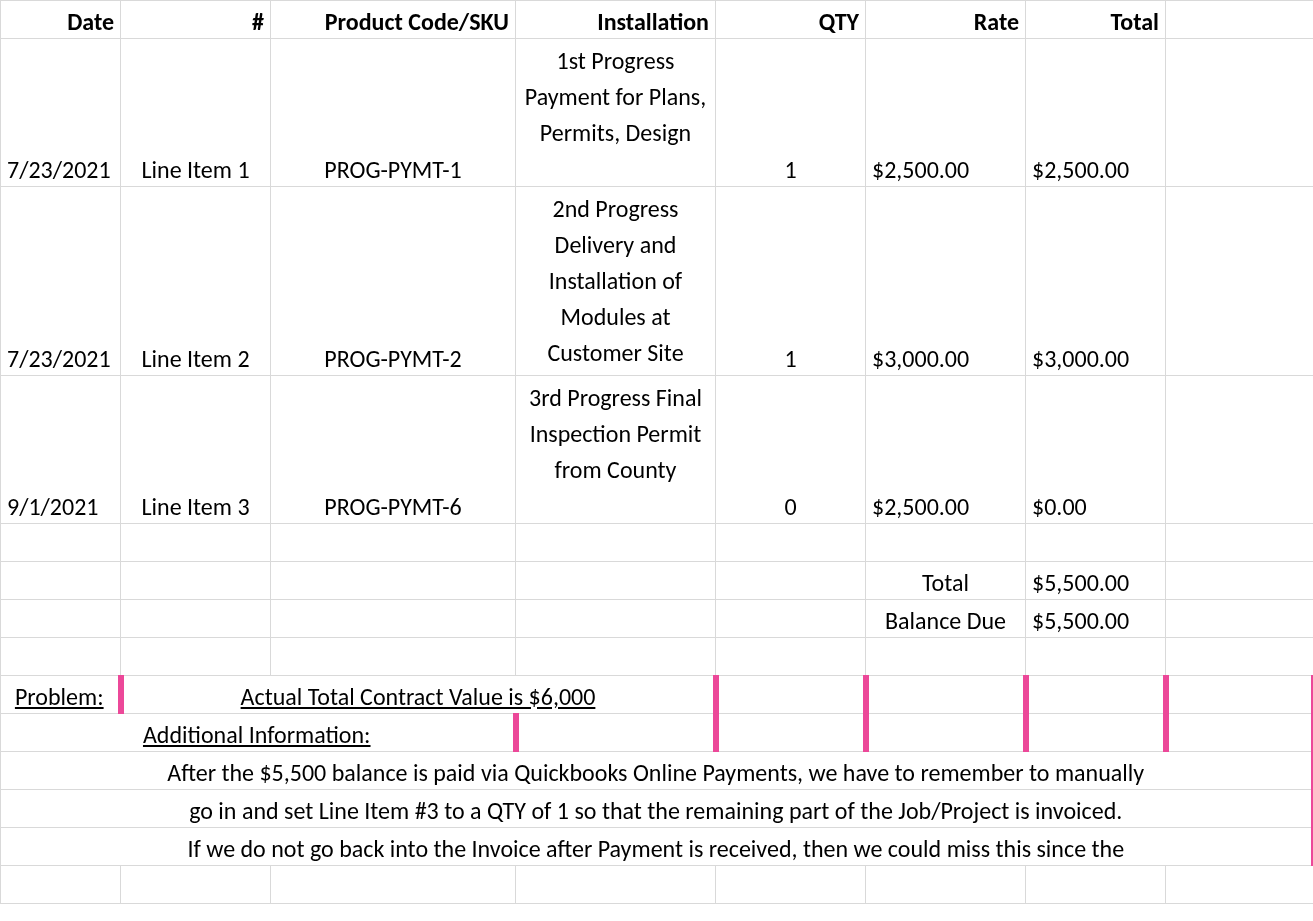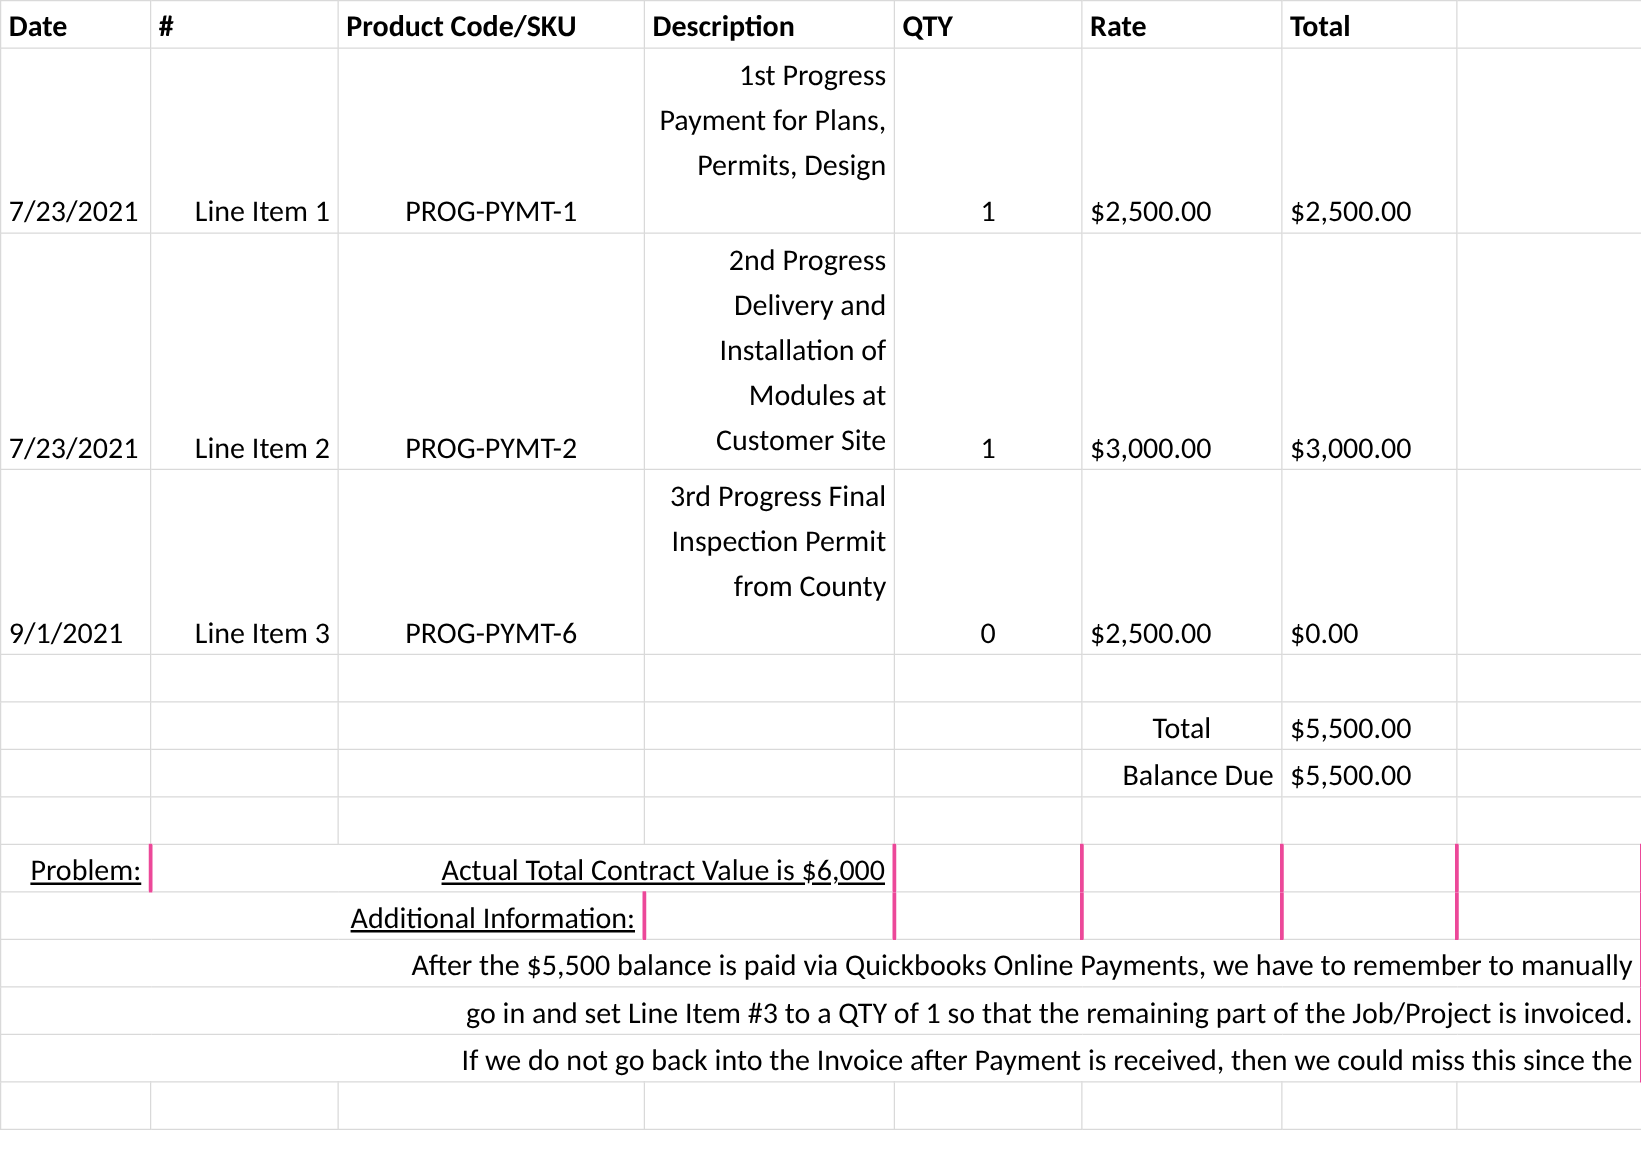--- a/index.html
+++ b/index.html
@@ -19,40 +19,40 @@
     }
     td, th {
       border: 1px solid #d9d9d9;
       padding: 2px 6px;
       vertical-align: bottom;
       height: 38px;
       overflow: hidden;
     }
     th {
       font-weight: bold;
-      text-align: left;
+      text-align: right;
       background: #fff;
     }
     .col-date { width: 120px; }
     .col-num { width: 150px; }
     .col-sku { width: 245px; }
     .col-desc { width: 200px; }
     .col-qty { width: 150px; }
     .col-rate { width: 160px; }
     .col-total { width: 140px; }
     .col-extra { width: 148px; }
     .right { }
     .center { text-align: center; }
-    .left { text-align: right; }
+    .left { text-align: center; }
     .tall-1 { height: 148px; vertical-align: bottom; }
     .tall-2 { height: 188px; vertical-align: bottom; }
     .tall-3 { height: 148px; vertical-align: bottom; }
     .desc-cell { vertical-align: top; padding-top: 4px; padding-bottom: 4px; line-height: 1.5; }
     .underline { text-decoration: underline; }
-    .overflow-row td { border-right: 3px solid #ec4899; }
+    .overflow-row td { border-right: 6px solid #ec4899; }
     .overflow-cell {
       position: relative;
       white-space: nowrap;
       overflow: visible;
     }
   </style>
 </head>
 <body>
 
 <table>
@@ -64,21 +64,21 @@
     <col class="col-qty">
     <col class="col-rate">
     <col class="col-total">
     <col class="col-extra">
   </colgroup>
   <tbody>
       <tr>
     <th>Date</th>
     <th>#</th>
     <th>Product Code/SKU</th>
-    <th>Description</th>
+    <th>Installation</th>
     <th>QTY</th>
     <th>Rate</th>
     <th>Total</th>
     <th></th>
   </tr>
 
   <tr>
     <td class="right tall-1">7/23/2021</td>
     <td class="left tall-1">Line Item 1</td>
     <td class="center tall-1">PROG-PYMT-1</td>

